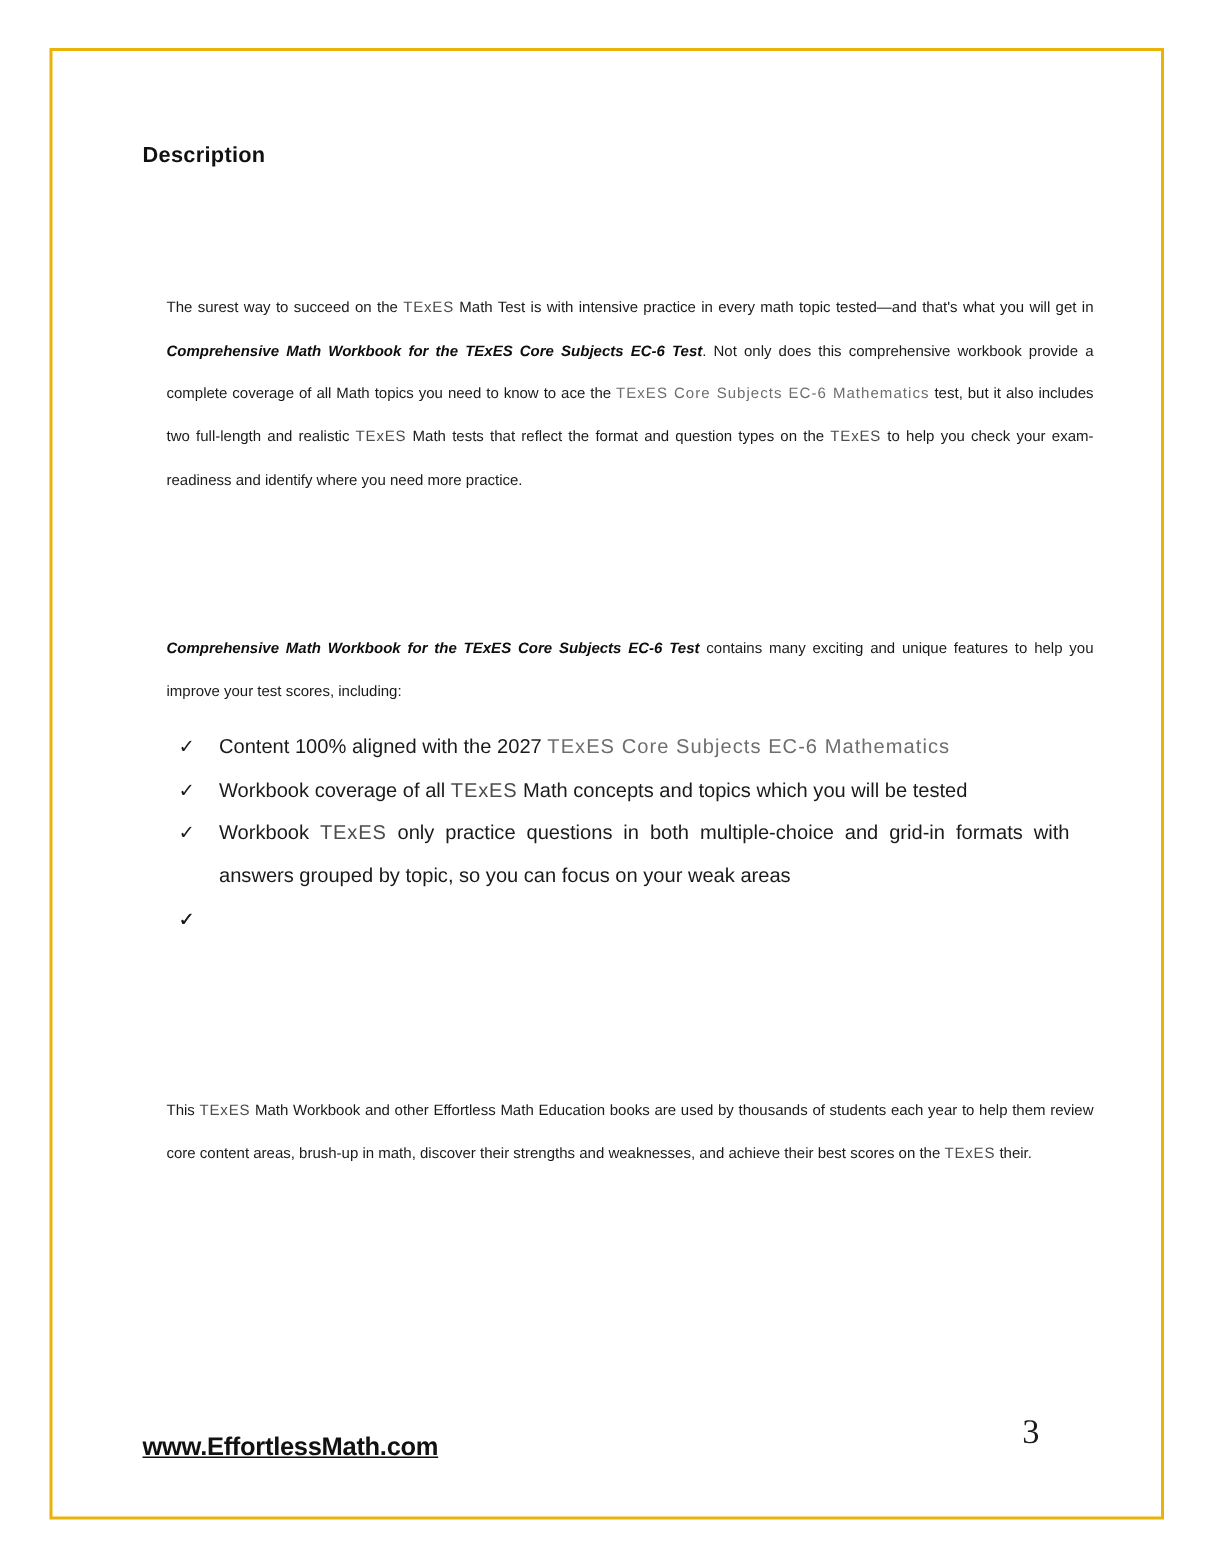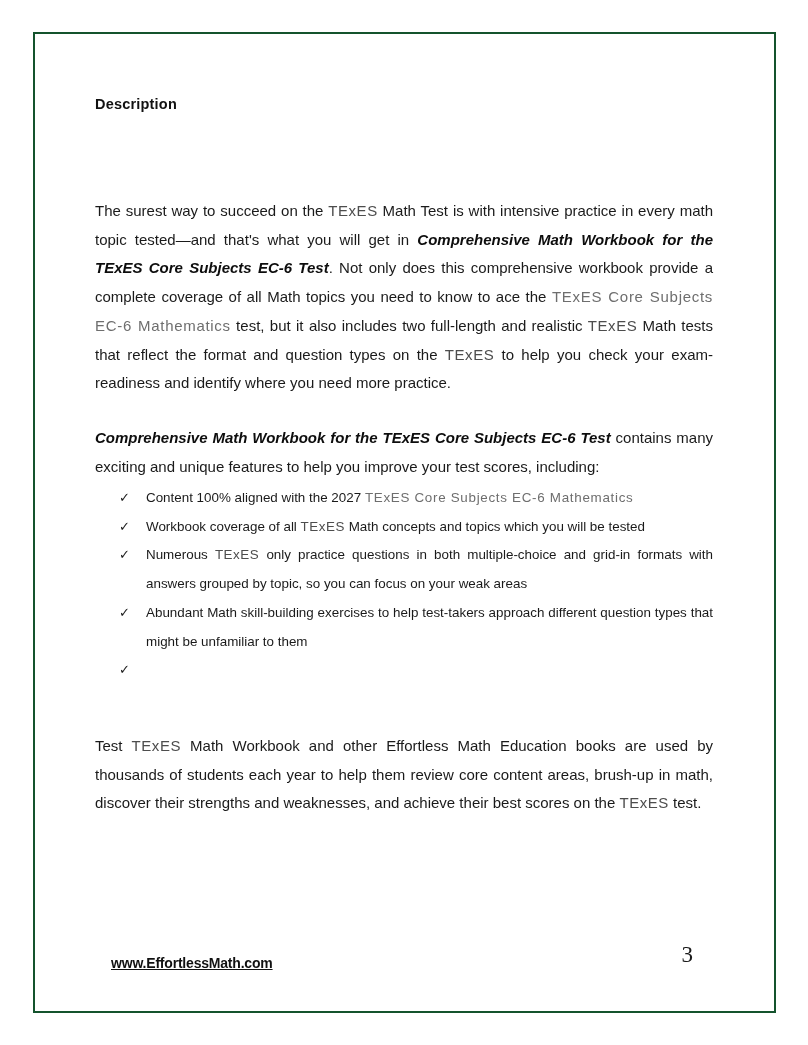--- a/index.html
+++ b/index.html
@@ -24,21 +24,21 @@
   }
 
   
   .page-sheet {
     position: absolute;
     left: 33px;
     top: 32px;
     width: 743px;
     height: 981px;
     background: #ffffff;
-    border: 2px solid #14532d;
+    border: 2px solid #eab308;
     box-sizing: border-box;
   }
 
   .page-inner {
     position: absolute;
     left: 60px;
     top: 0;
     width: 620px;
     height: 100%;
   }
@@ -48,23 +48,23 @@
     top: 62px;
     left: 0;
     font-size: 14.5px;
     font-weight: bold;
     color: #111111;
     letter-spacing: 0.2px;
   }
 
   .body-block {
     position: absolute;
-    left: 0;
+    left: 16px;
     width: 618px;
-    font-size: 15px;
+    font-size: 10px;
     color: #1a1a1a;
     line-height: 28.7px;
     text-align: justify;
     text-justify: inter-word;
   }
 
   .p-one   { top: 148px; }
   .p-two   { top: 375px; }
   .p-three { top: 683px; }
 
@@ -105,23 +105,23 @@
   }
   .brand-light {
     color: #6e6e6e;
     letter-spacing: 0.7px;
   }
 
   .bi   { font-weight: bold; font-style: italic; color: #0d0d0d; }
 
   .footer-url {
     position: absolute;
-    left: 16px;
+    left: 0;
     top: 921px;
-    font-size: 14px;
+    font-size: 17px;
     font-weight: bold;
     color: #111111;
     text-decoration: underline;
     letter-spacing: -0.2px;
     text-align: right;
   }
 
   .page-number {
     position: absolute;
     right: 22px;
@@ -142,28 +142,28 @@
 
       <p class="body-block p-one"><span>The surest way to succeed on the </span><span class="brand">TExES</span><span> Math Test is with intensive practice in every math topic tested—and that's what you will get in </span><span class="bi">Comprehensive Math Workbook for the TExES Core Subjects EC-6 Test</span><span>. Not only does this comprehensive workbook provide a complete coverage of all Math topics you need to know to ace the </span><span class="brand-light">TExES Core Subjects EC-6 Mathematics</span><span> test, but it also includes two full-length and realistic </span><span class="brand">TExES</span><span> Math tests that reflect the format and question types on the </span><span class="brand">TExES</span><span> to help you check your exam-readiness and identify where you need more practice.</span></p>
 
       <p class="body-block p-two"><span class="bi">Comprehensive Math Workbook for the TExES Core Subjects EC-6 Test</span><span> contains many exciting and unique features to help you improve your test scores, including:</span></p>
 
       <ul class="bullet-list">
         <li class="bullet-item no-justify"><span class="check-icon">✓</span><span>Content 100% aligned with the 2027 </span><span class="brand-light">TExES Core Subjects EC-6 Mathematics</span><span></span></li>
 
         <li class="bullet-item no-justify"><span class="check-icon">✓</span><span>Workbook coverage of all </span><span class="brand">TExES</span><span> Math concepts and topics which you will be tested</span></li>
 
-        <li class="bullet-item"><span class="check-icon">✓</span><span>Numerous </span><span class="brand">TExES</span><span> only practice questions in both multiple-choice and grid-in formats with answers grouped by topic, so you can focus on your weak areas</span></li>
+        <li class="bullet-item"><span class="check-icon">✓</span><span>Workbook </span><span class="brand">TExES</span><span> only practice questions in both multiple-choice and grid-in formats with answers grouped by topic, so you can focus on your weak areas</span></li>
 
-        <li class="bullet-item"><span class="check-icon">✓</span><span>Abundant Math skill-building exercises to help test-takers approach different question types that might be unfamiliar to them</span></li>
+        <li class="bullet-item"><span class="check-icon">✓</span></li>
 
         <li class="bullet-item no-justify"><span class="check-icon">✓</span></li>
       </ul>
 
-      <p class="body-block p-three"><span>Test </span><span class="brand">TExES</span><span> Math Workbook and other Effortless Math Education books are used by thousands of students each year to help them review core content areas, brush-up in math, discover their strengths and weaknesses, and achieve their best scores on the </span><span class="brand">TExES</span><span> test.</span></p>
+      <p class="body-block p-three"><span>This </span><span class="brand">TExES</span><span> Math Workbook and other Effortless Math Education books are used by thousands of students each year to help them review core content areas, brush-up in math, discover their strengths and weaknesses, and achieve their best scores on the </span><span class="brand">TExES</span><span> their.</span></p>
 
       <a class="footer-url" href="#">www.EffortlessMath.com</a>
 
       <div class="page-number">3</div>
 
     </div>
   </div>
 </div>
 
 </body></html>

